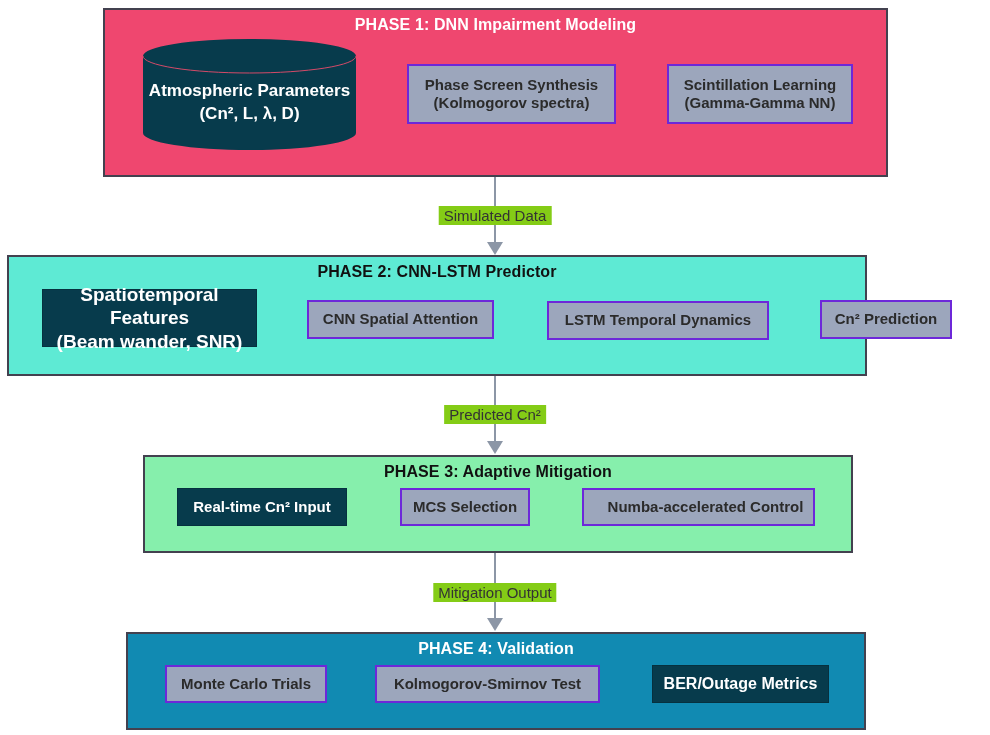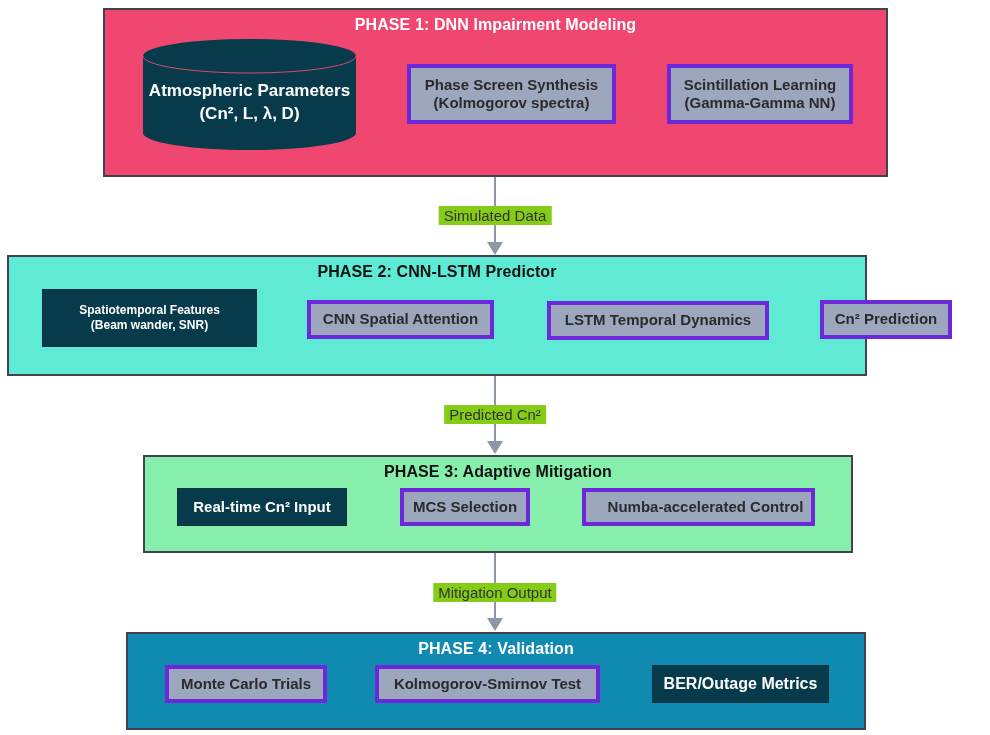--- a/index.html
+++ b/index.html
@@ -17,21 +17,21 @@
     font-size:16px; font-weight:bold; letter-spacing:0.1px;
   }
   .title-light { color:#ffffff; }
   .title-dark { color:#111111; }
   .node {
     position:absolute; display:flex; flex-direction:column;
     align-items:center; justify-content:center; text-align:center;
     font-weight:bold; line-height:1.22;
   }
   .node-gray {
-    background:#9ca6bc; border:4px solid #6d28d9; color:#2b2b2b;
+    background:#9ca6bc; border:2px solid #6d28d9; color:#2b2b2b;
     font-size:15px;
   }
   .node-dark {
     background:#073b4c; border:1px solid #06313f; color:#ffffff;
     font-size:15px;
   }
   .cylinder {
     position:absolute; color:#ffffff; font-weight:bold; font-size:17px;
     text-align:center;
   }
@@ -85,21 +85,21 @@
     </div>
   </div>
 
   <div class="edge-line" style="left:494px; top:177px; height:66px;"></div>
   <div class="edge-arrowhead" style="left:487px; top:242px;"></div>
   <div class="edge-label" style="left:495px; top:206px;">Simulated Data</div>
 
   <div class="phase" style="left:7px; top:255px; width:860px; height:121px; background:#5eead4;">
     <div class="phase-title title-dark">PHASE 2: CNN-LSTM Predictor</div>
 
-    <div class="node node-dark" style="left:33px; top:32px; width:215px; height:58px; font-size:12px;">
+    <div class="node node-dark" style="left:33px; top:32px; width:215px; height:58px; font-size:19px;">
       <span>Spatiotemporal Features</span>
       <span>(Beam wander, SNR)</span>
     </div>
 
     <div class="node node-gray" style="left:298px; top:43px; width:187px; height:39px;">
       <span>CNN Spatial Attention</span>
     </div>
 
     <div class="node node-gray" style="left:538px; top:44px; width:222px; height:39px;align-items:center;">
       <span>LSTM Temporal Dynamics</span>

